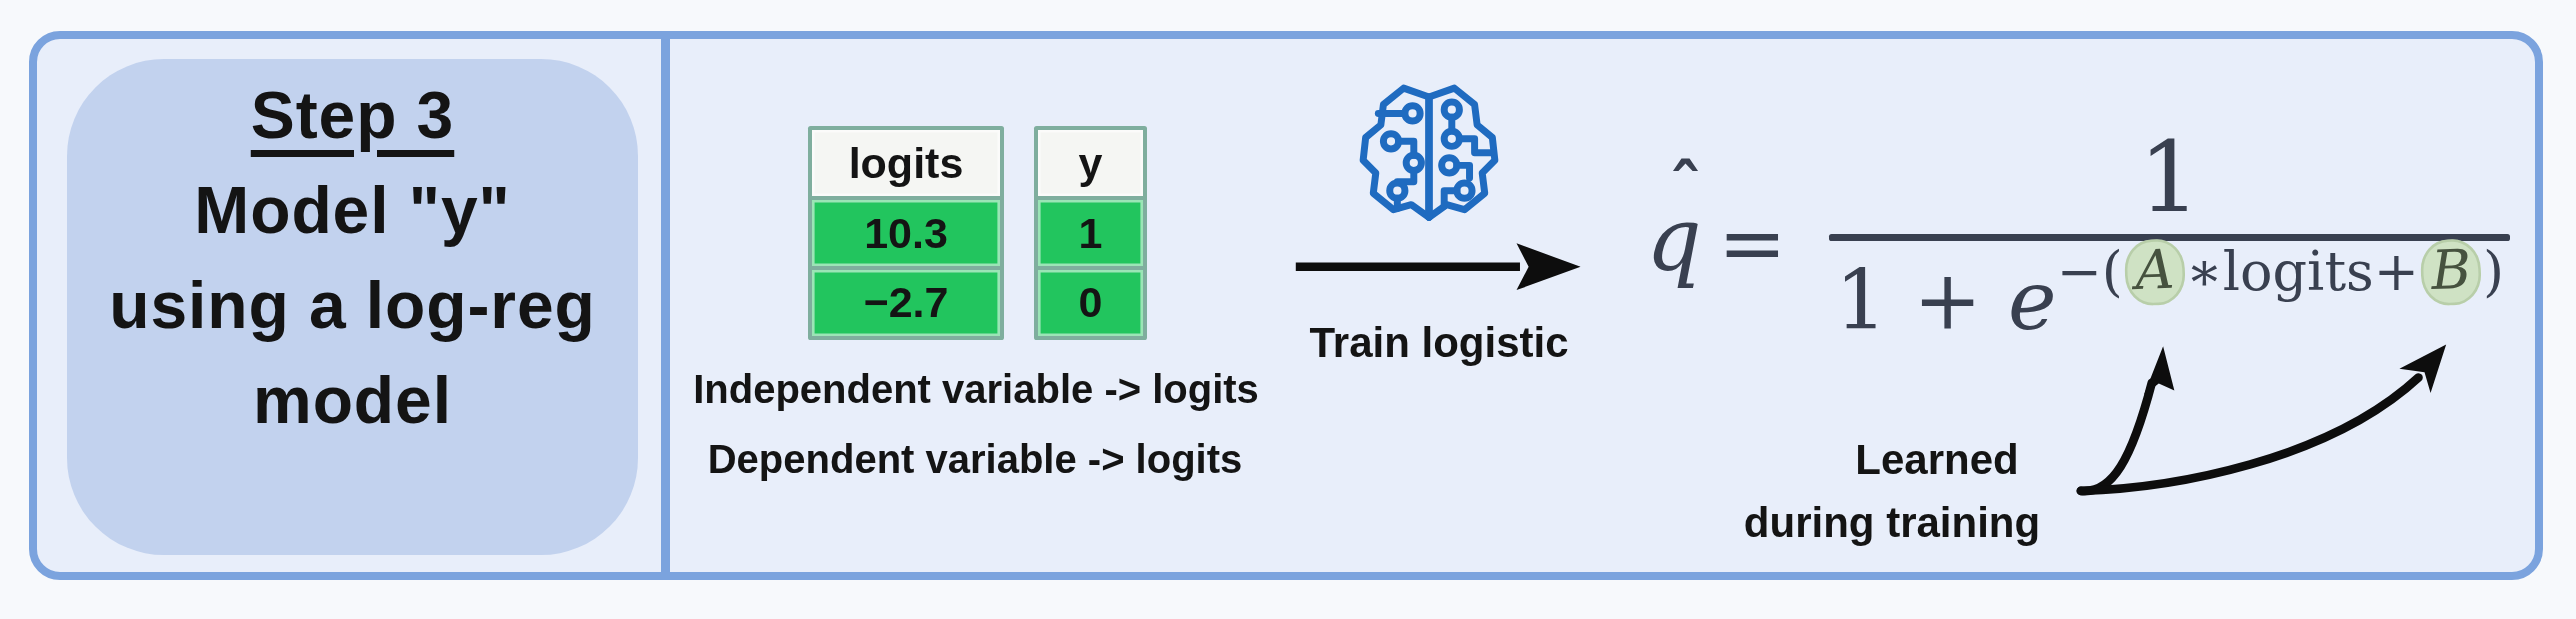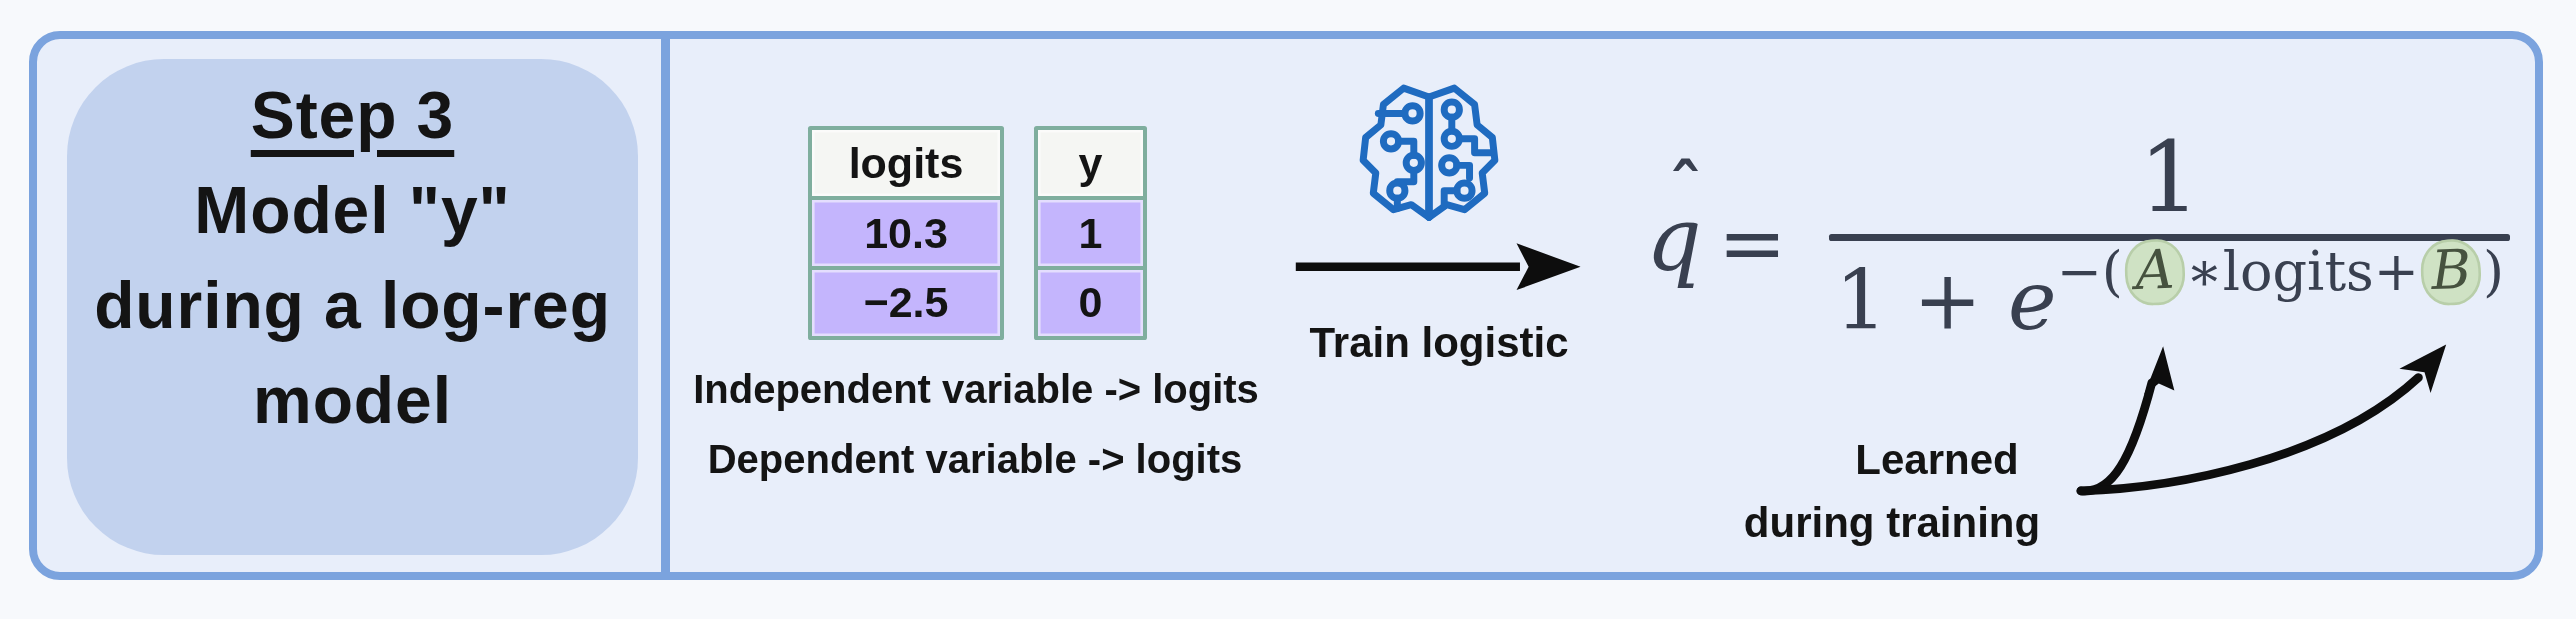--- a/index.html
+++ b/index.html
@@ -12,21 +12,21 @@
   
   .step-box{position:absolute;left:67px;top:59px;width:571px;height:496px;border-radius:97px;
             background:#c2d2ee;display:flex;align-items:flex-start;justify-content:center;}
   .step-lines{padding-top:8.7px;text-align:center;font-size:66px;font-weight:700;line-height:95px;
               letter-spacing:0.9px;}
   .step-title{text-decoration:underline;text-decoration-thickness:7px;text-underline-offset:12px;}
   
   .dtable{position:absolute;box-sizing:border-box;background:#7fae9e;padding:4.3px;display:flex;
           flex-direction:column;gap:4.3px;border-radius:2.6px;}
   .dtable .cell{flex:1;display:flex;align-items:center;justify-content:center;
-                background:#c4b5fd;box-shadow:inset 0 0 0 2.6px rgba(255,255,255,0.55);
+                background:#22c55e;box-shadow:inset 0 0 0 2.6px rgba(255,255,255,0.55);
                 font-size:43px;font-weight:700;}
   .dtable .cell.head{background:#f5f6f3;}
   .tbl-logits{left:808px;top:126px;width:196px;height:214px;}
   .tbl-y{left:1034px;top:126px;width:113px;height:214px;}
   .caption{position:absolute;transform:translateX(-50%);font-size:40px;font-weight:600;white-space:nowrap;}
   .cap1{left:976px;top:367px;}
   .cap2{left:975px;top:437px;}
   
   .brain{position:absolute;left:1353px;top:81px;width:152px;height:151px;}
   .train-label{position:absolute;transform:translateX(-50%);font-size:42px;font-weight:600;white-space:nowrap;}
@@ -57,29 +57,29 @@
 
 <div class="canvas">
 
   <div class="panel"></div>
   <div class="divider"></div>
 
   <div class="step-box">
     <div class="step-lines">
       <div class="step-title">Step 3</div>
       <div>Model "y"</div>
-      <div>during a log-reg</div>
+      <div>using a log-reg</div>
       <div>model</div>
     </div>
   </div>
 
   <div class="dtable tbl-logits">
     <div class="cell head">logits</div>
     <div class="cell">10.3</div>
-    <div class="cell">−2.5</div>
+    <div class="cell">−2.7</div>
   </div>
   <div class="dtable tbl-y">
     <div class="cell head">y</div>
     <div class="cell">1</div>
     <div class="cell">0</div>
   </div>
   <div class="caption cap1">Independent variable -&gt; logits</div>
   <div class="caption cap2">Dependent variable -&gt; logits</div>
 
   <svg class="brain" viewBox="0 0 120 118">

